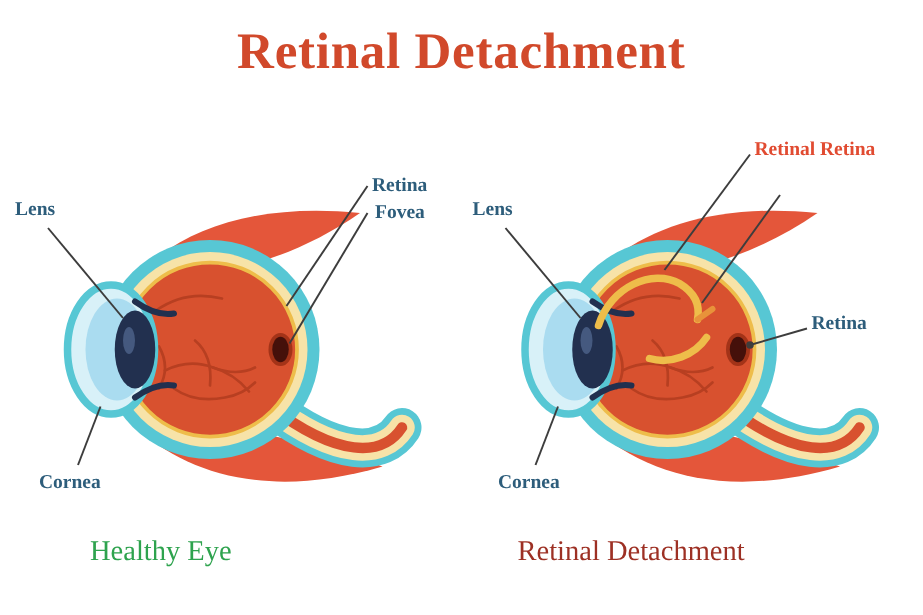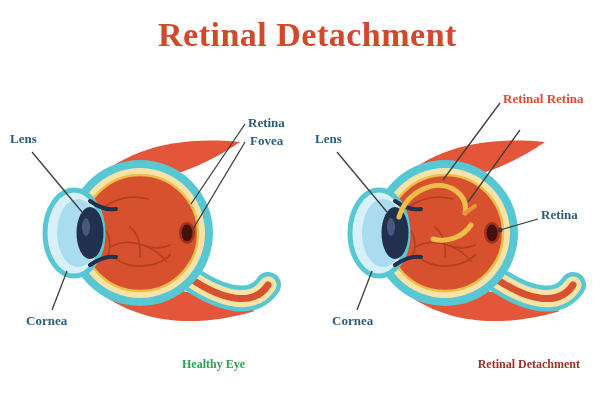--- a/index.html
+++ b/index.html
@@ -4,21 +4,21 @@
 <style>
   html,body{margin:0;padding:0;background:#fff;}
   .stage{position:relative;width:615px;height:410px;background:#fff;overflow:hidden;
          font-family:"Liberation Serif",serif;}
   .title{position:absolute;left:0;top:16px;width:100%;text-align:center;
          font-weight:bold;font-size:34px;letter-spacing:.5px;
          color:var(--title-color,#d1492b);}
   .lbl{position:absolute;font-weight:bold;font-size:13px;white-space:nowrap;
        color:var(--label-blue,#2d5d7b);}
   .lbl.red{color:var(--label-red,#e14b31);}
-  .caption{position:absolute;font-weight:bold;font-size:12px;text-align:right;}
+  .caption{position:absolute;font-weight:normal;font-size:19px;text-align:left;}
   .caption.green{color:var(--caption-green,#2ea34e);}
   .caption.dark-red{color:var(--caption-red,#9d3024);}
   svg.art{position:absolute;left:0;top:0;}
 
   
   .f-teal{fill:var(--eye-teal,#57c7d4);}
   .f-cream{fill:var(--retina-cream,#f7e3a8);}
   .f-red{fill:var(--eye-red,#d8512f);stroke:var(--retina-gold,#eebd4a);stroke-width:2.5;}
   .f-muscle{fill:var(--muscle-red,#e4563a);}
   .f-navy{fill:var(--lens-navy,#22304f);}

